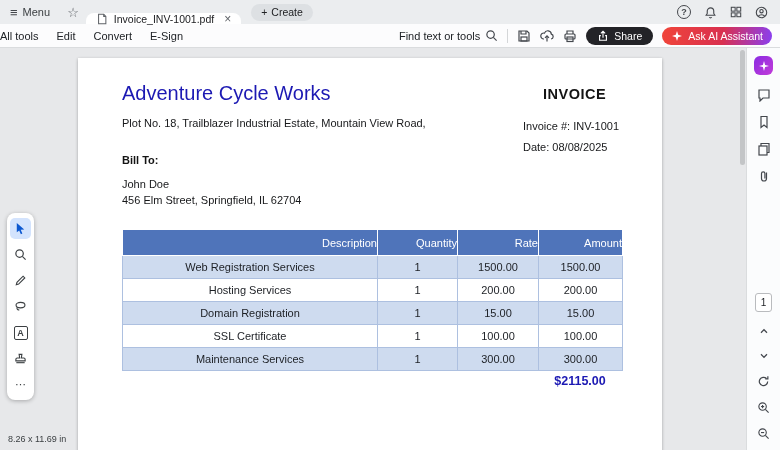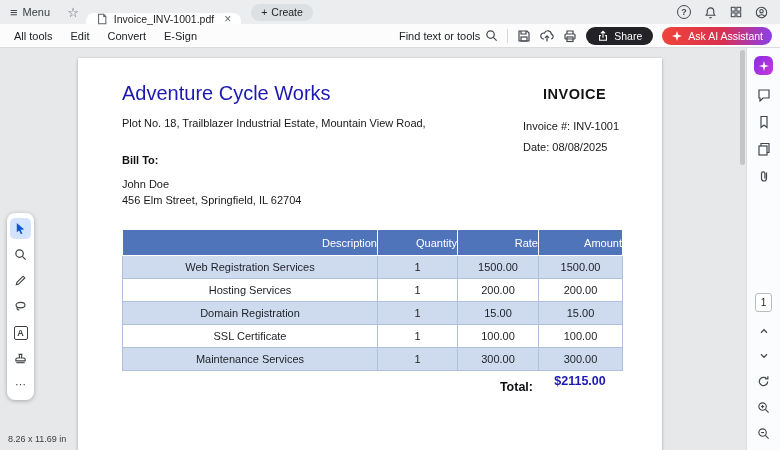--- a/index.html
+++ b/index.html
@@ -19,21 +19,21 @@
   .create-btn { display:flex; align-items:center; gap:4px; background:#dde0e3; border-radius:10px;
                 padding:0 10px; margin-left:10px; font-size:10.5px; align-self:center; height:17px; color:#202124; }
   .tabbar-right { margin-left:auto; display:flex; align-items:center; gap:13px; padding-right:12px; color:#44474c; }
   .help-circle { width:14px; height:14px; border:1.2px solid #44474c; border-radius:50%;
                  font-size:9px; display:flex; align-items:center; justify-content:center; font-weight:700; }
 
   
   .menubar { position:absolute; top:24px; left:0; right:0; height:24px; background:#fcfcfd;
              border-bottom:1px solid #dadcde; display:flex; align-items:center; font-size:11px;
              color:#202327; z-index:5; }
-  .menu-items { display:flex; gap:18px; padding-left:14px; }
+  .menu-items { display:flex; gap:18px; }
   .menubar-right { margin-left:auto; display:flex; align-items:center; gap:9px; padding-right:8px; }
   .find { display:flex; align-items:center; gap:5px; }
   .vdiv { width:1px; height:14px; background:#d4d6d8; }
   .tool-ic { color:#43474d; display:flex; align-items:center; }
   .share-btn { display:flex; align-items:center; gap:5px; background:#232327; color:#fff;
                border-radius:11px; padding:3px 11px; font-size:10.5px; }
   .ai-btn { display:flex; align-items:center; gap:5px; color:#fff; border-radius:11px; padding:3px 9px;
             font-size:10.5px; background:linear-gradient(95deg,#f0453a 0%,#d9304f 55%,#8a3ff0 100%); }
 
   
@@ -254,21 +254,20 @@
           </tr>
           <tr>
             <td>Maintenance Services</td>
             <td>1</td>
             <td>300.00</td>
             <td>300.00</td>
           </tr>
         </tbody>
       </table>
 
-      <div class="total-label">Total:</div>
       <div class="total-value">$2115.00</div>
     </div>
 
     <div class="left-tools">
       <div class="tool selected">
         <span>
           <svg class="s13" viewBox="0 0 14 14">
               <path d="M3 1 L11 8 L7.2 8.4 L9 12.5 L7.4 13.2 L5.6 9.1 L3 11 Z" fill="currentColor"></path>
             </svg>
         </span>

